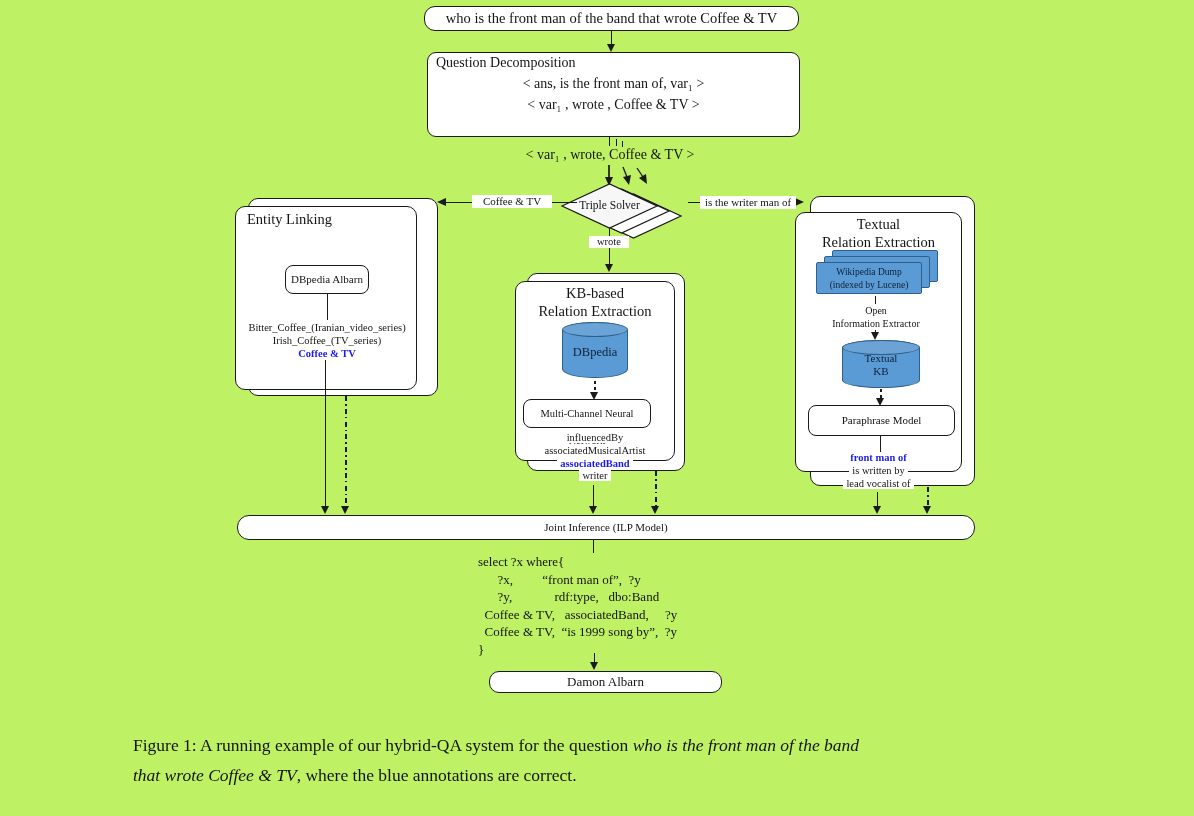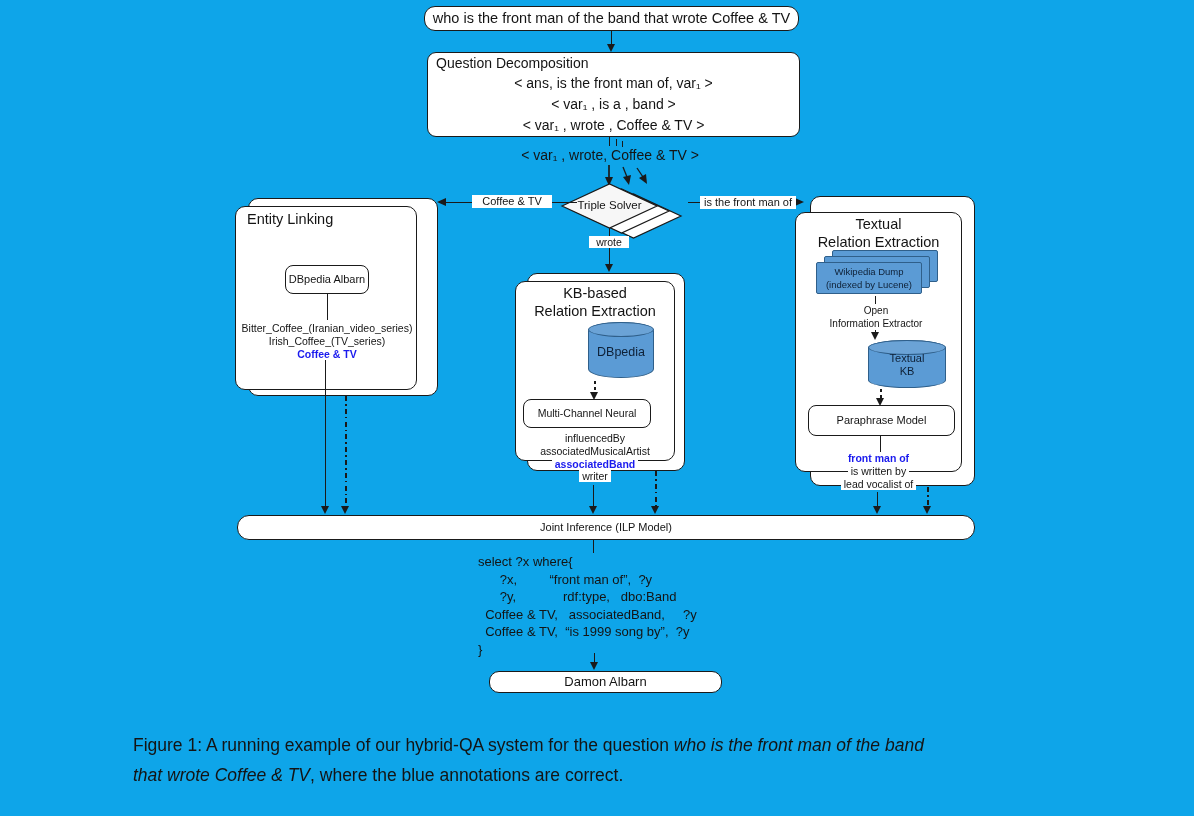--- a/index.html
+++ b/index.html
@@ -1,31 +1,31 @@
 <!DOCTYPE html>
 <html><head>
 <meta charset="utf-8">
 <style>
   html,body{margin:0;padding:0;background:#ffffff;}
-  #stage{position:relative;width:1194px;height:816px;background:#0ea5e9;
-         font-family:Liberation Sans, sans-serif;color:#141414;overflow:hidden;}
+  #stage{position:relative;width:1194px;height:816px;background:#bef264;
+         font-family:Liberation Serif, serif;color:#141414;overflow:hidden;}
   .abs{position:absolute;}
   .rbox{position:absolute;background:#fff;border:1.3px solid #1a1a1a;border-radius:10px;box-sizing:border-box;}
   .vline{position:absolute;width:0;border-left:1.5px solid #1a1a1a;}
   .hline{position:absolute;height:0;border-top:1.5px solid #1a1a1a;}
   .vdash{position:absolute;width:1.5px;background-image:repeating-linear-gradient(to bottom,#1a1a1a 0 3px,transparent 3px 6px);}
   .vdashdot{position:absolute;width:1.5px;background-image:repeating-linear-gradient(to bottom,#1a1a1a 0 5px,transparent 5px 8px,#1a1a1a 8px 9.6px,transparent 9.6px 12.8px);}
   .ah-down{position:absolute;width:0;height:0;border-left:4.5px solid transparent;border-right:4.5px solid transparent;border-top:8px solid #1a1a1a;}
   .ah-left{position:absolute;width:0;height:0;border-top:4.5px solid transparent;border-bottom:4.5px solid transparent;border-right:9px solid #1a1a1a;}
   .ah-right{position:absolute;width:0;height:0;border-top:4.5px solid transparent;border-bottom:4.5px solid transparent;border-left:9px solid #1a1a1a;}
   .lbl{position:absolute;background:#fff;text-align:center;line-height:1.15;}
   .ctr{text-align:center;}
   .blue{color:#1a1aee;font-weight:bold;}
   .wbg{background:#fff;padding:0 3px;}
-  .cyl{position:absolute;background:#5b9bd5;border:1.3px solid #2f5f8a;border-radius:50%/16%;box-sizing:border-box;margin-left:26px;}
+  .cyl{position:absolute;background:#5b9bd5;border:1.3px solid #2f5f8a;border-radius:50%/16%;box-sizing:border-box;}
   .cyl::before{content:"";position:absolute;left:-1px;right:-1px;top:-1px;height:15px;background:#6ba3d6;border:1.3px solid #2f5f8a;border-radius:50%;box-sizing:border-box;}
   .cyl .cyl-text{position:absolute;left:0;right:0;text-align:center;color:#0e2036;}
   .doc{position:absolute;width:106px;height:32px;background:#5b9bd5;border:1.2px solid #2f5f8a;border-radius:2px;box-sizing:border-box;}
   .q-line{white-space:pre;font-size:13px;line-height:17.6px;}
   .rel-row{line-height:12.8px;font-size:10.5px;text-align:center;}
 </style>
 </head>
 <body>
 
 <div id="stage">
@@ -33,21 +33,20 @@
   <div class="rbox" style="left:424px;top:6px;width:375px;height:25px;border-radius:11px;">
     <div class="ctr" style="font-size:14.5px;line-height:23px;">who is the front man of the band that wrote Coffee &amp; TV</div>
   </div>
   <div class="vline" style="left:611px;top:31px;height:14px;"></div>
   <div class="ah-down" style="left:607px;top:44px;"></div>
 
   <div class="rbox" style="left:427px;top:52px;width:373px;height:85px;border-radius:9px;">
     <div style="position:absolute;left:8px;top:2px;font-size:14px;">Question Decomposition</div>
     <div class="ctr" style="position:absolute;left:0;right:0;top:20px;font-size:14px;line-height:21px;">
       <div>&lt; ans, is the front man of, var₁ &gt;</div>
-      <div>&lt; var₁ , is a , band &gt;</div>
       <div>&lt; var₁ , wrote , Coffee &amp; TV &gt;</div>
     </div>
   </div>
 
   <div class="vline" style="left:609px;top:137px;height:9px;"></div>
   <div class="vline" style="left:616px;top:139px;height:7px;"></div>
   <div class="vline" style="left:622px;top:141px;height:6px;"></div>
 
   <div class="ctr abs" style="left:480px;top:147px;width:260px;font-size:14px;">&lt; var₁ , wrote, Coffee &amp; TV &gt;</div>
 
@@ -66,21 +65,21 @@
     <polygon points="4,25 51.5,3 99,25 51.5,47" fill="#f7f7f7" stroke="#1a1a1a" stroke-width="1.2"></polygon>
   </svg>
   <div class="ctr abs" style="left:562px;top:199px;width:95px;font-size:11.5px;">Triple Solver</div>
 
   <div class="hline" style="left:440px;top:202px;width:137px;"></div>
   <div class="ah-left" style="left:437px;top:198px;"></div>
   <div class="lbl" style="left:472px;top:195px;width:80px;font-size:11px;">Coffee &amp; TV</div>
 
   <div class="hline" style="left:688px;top:202px;width:110px;"></div>
   <div class="ah-right" style="left:795px;top:198px;"></div>
-  <div class="lbl" style="left:700px;top:196px;width:96px;font-size:11px;">is the front man of</div>
+  <div class="lbl" style="left:700px;top:196px;width:96px;font-size:11px;">is the writer man of</div>
 
   <div class="vline" style="left:609px;top:228px;height:38px;"></div>
   <div class="ah-down" style="left:605px;top:264px;"></div>
   <div class="lbl" style="left:589px;top:236px;width:40px;font-size:10.5px;">wrote</div>
 
   <div class="rbox" style="left:248px;top:198px;width:190px;height:198px;"></div>
   <div class="rbox" style="left:235px;top:206px;width:182px;height:184px;"></div>
   <div class="abs" style="left:247px;top:211px;font-size:14.5px;">Entity Linking</div>
   <div class="rbox" style="left:285px;top:265px;width:84px;height:29px;border-radius:8px;">
     <div class="ctr" style="font-size:11px;line-height:27px;">DBpedia Albarn</div>

